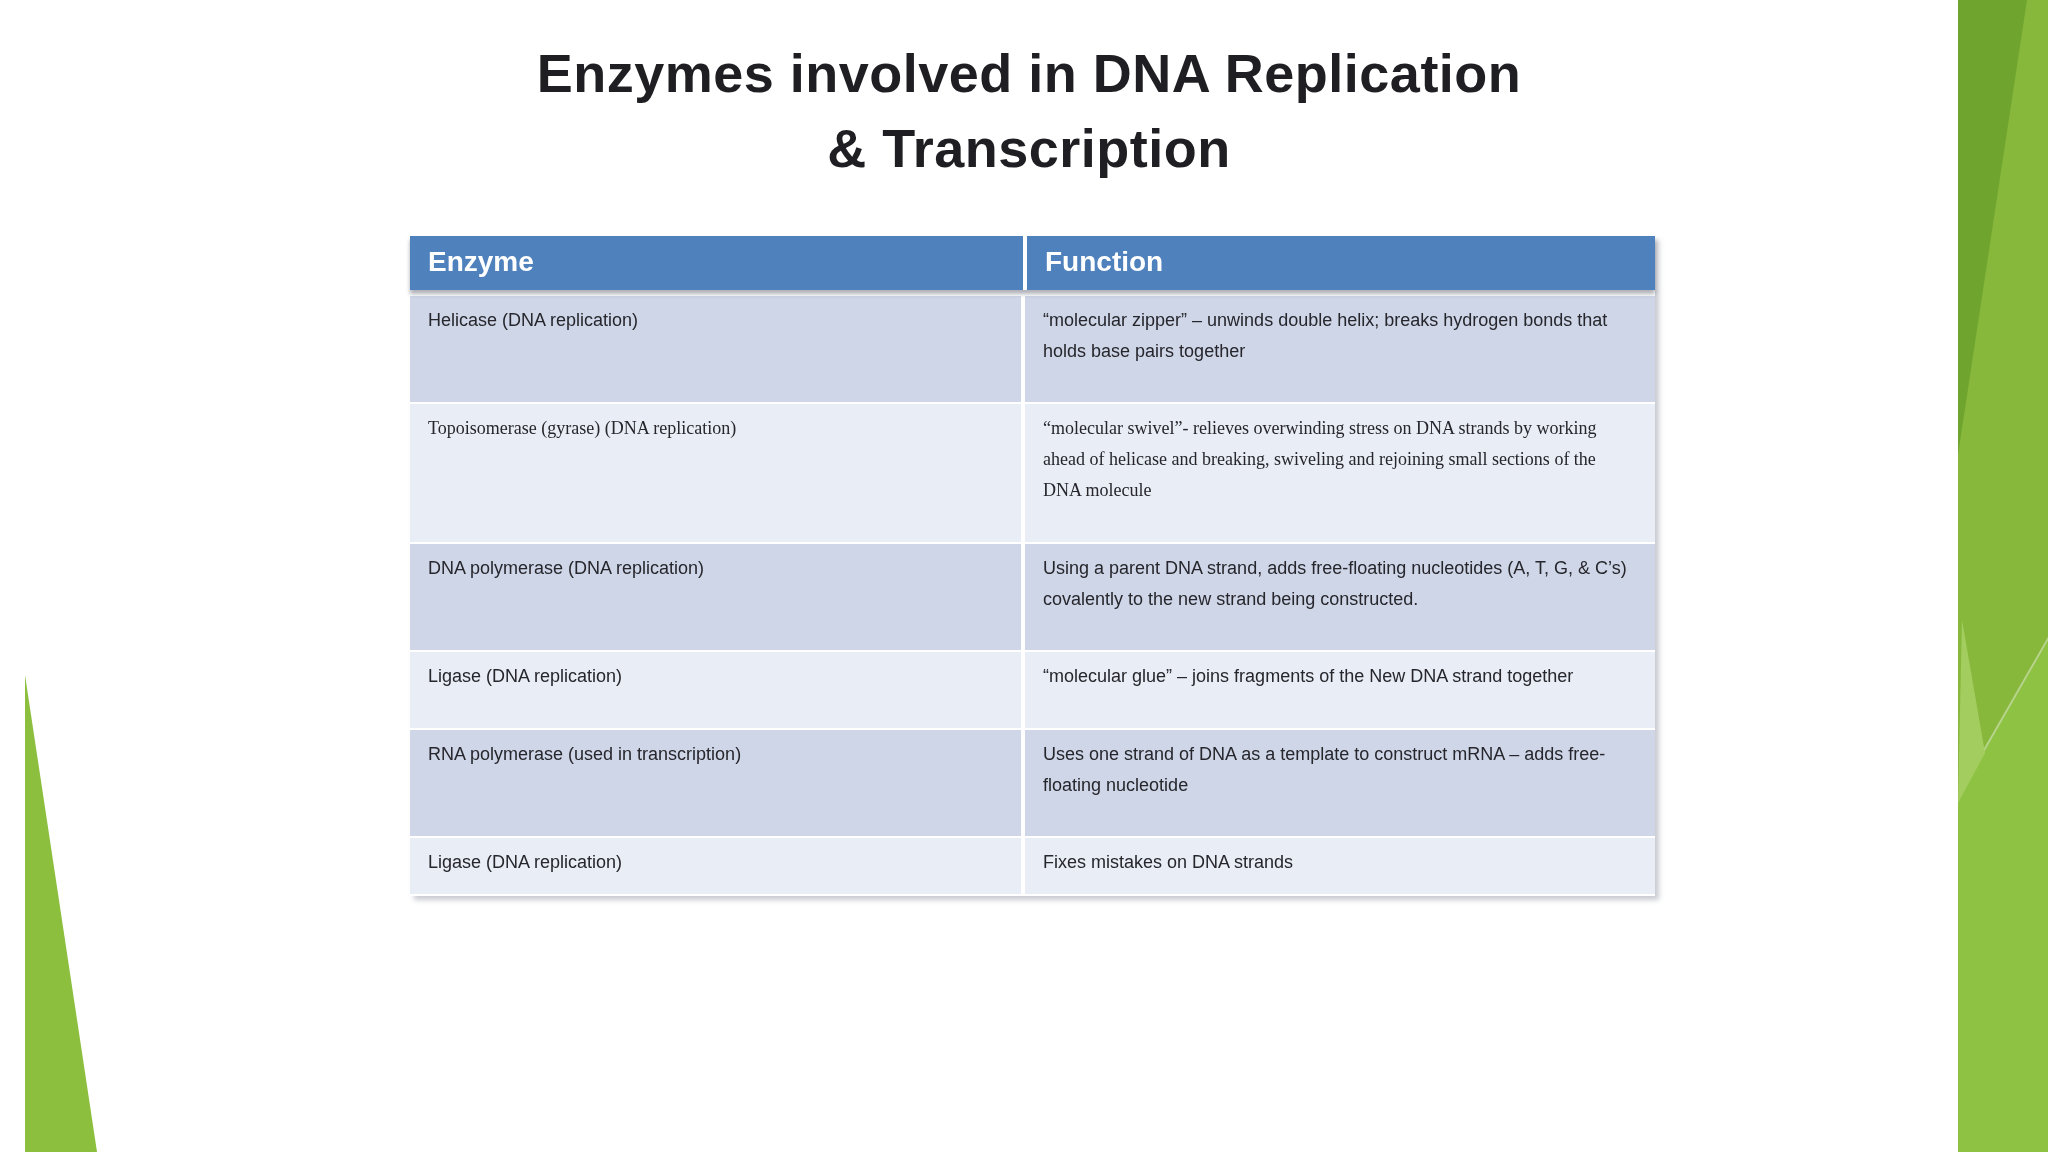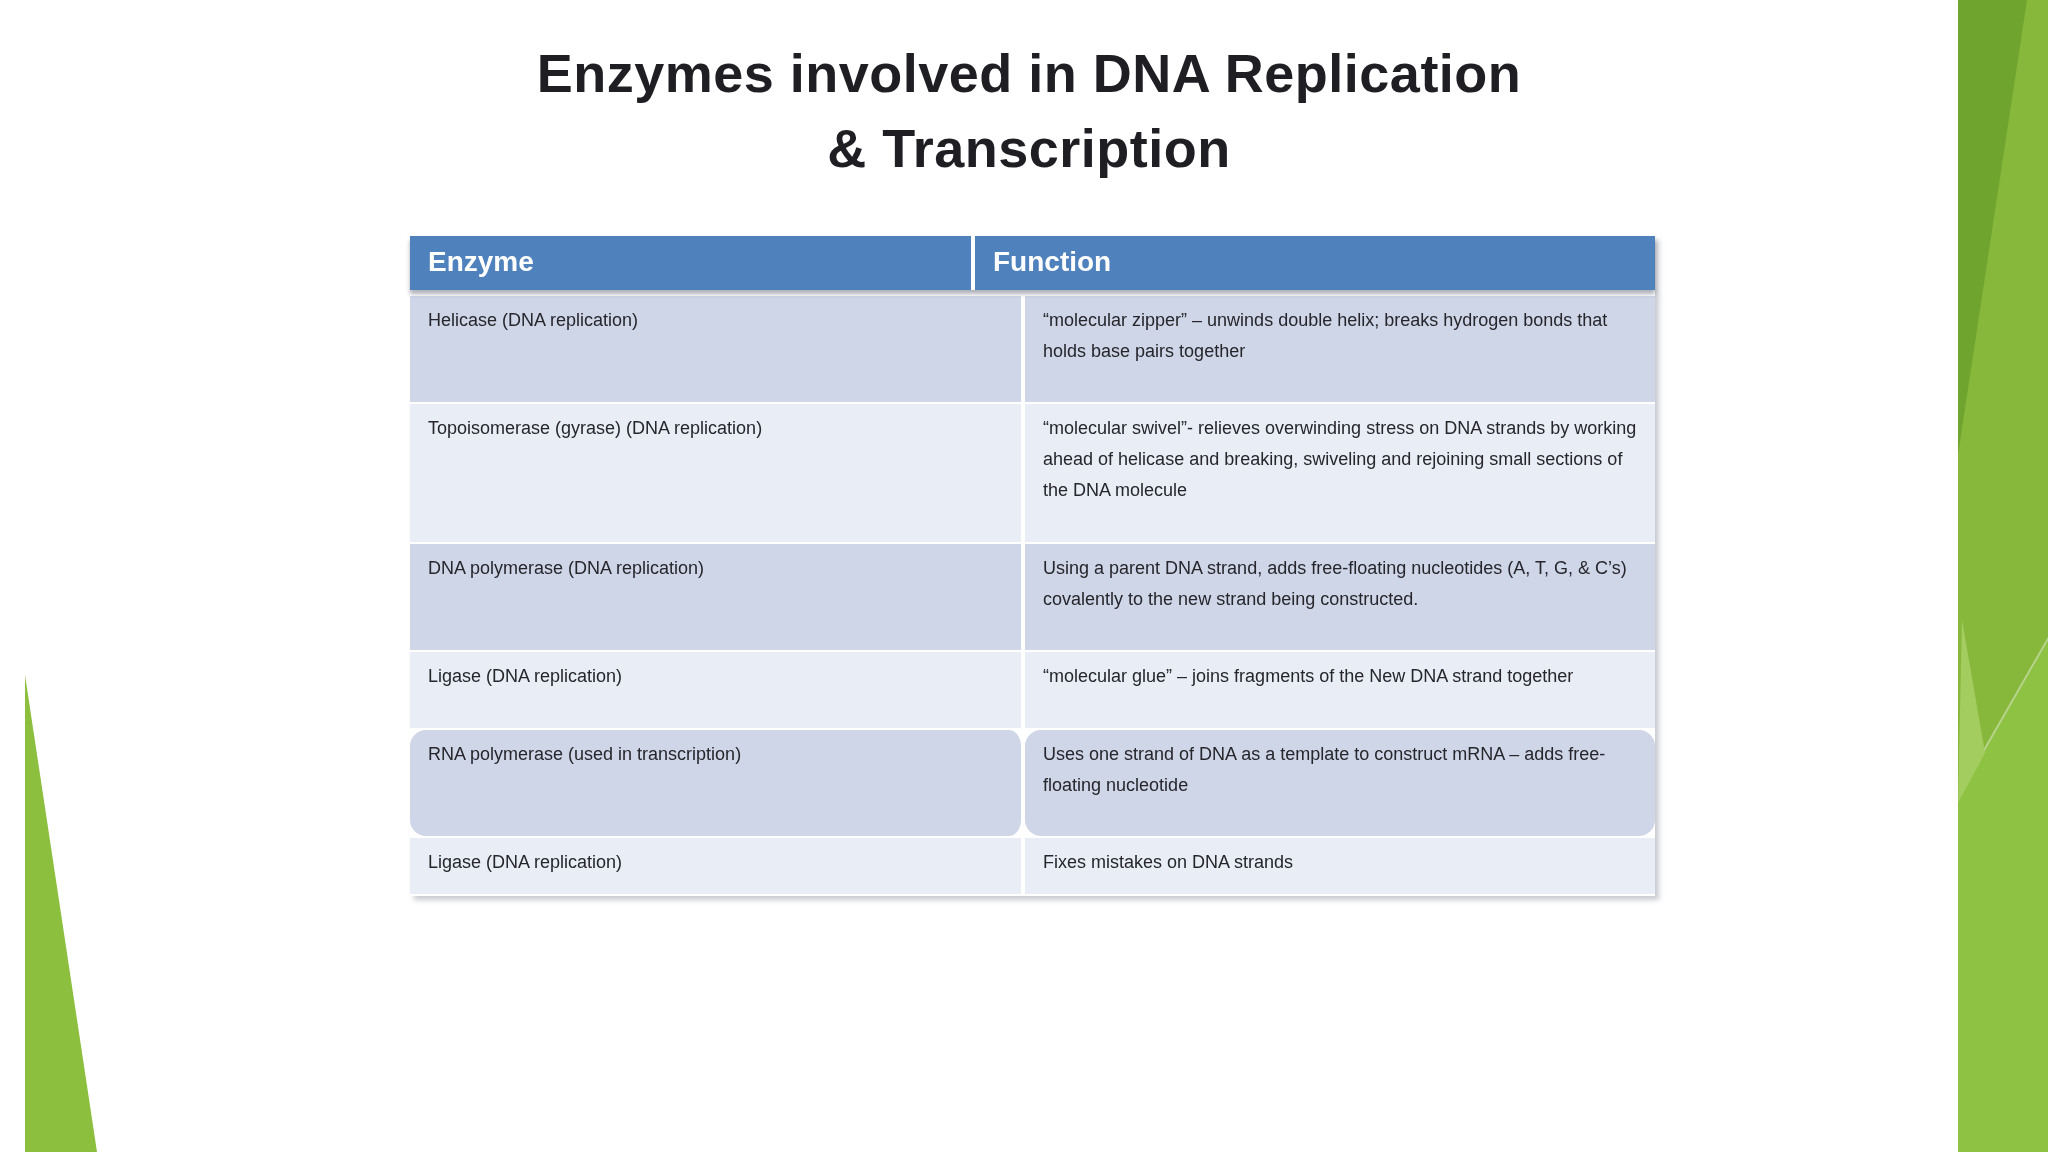--- a/index.html
+++ b/index.html
@@ -51,40 +51,40 @@
     position: relative;
     z-index: 2;
   }
   .th {
     color: #ffffff;
     font-weight: 700;
     font-size: 28px;
     padding: 10px 18px 12px 18px;
     box-sizing: border-box;
   }
-  .th.col1 { width: 565px; border-right: 4px solid #ffffff; }
+  .th.col1 { width: 617px; border-right: 4px solid #ffffff; }
   .th.col2 { width: 628px; }
   .tbody { position: relative; z-index: 1; padding-top: 6px; background:#ffffff; }
   .tr { display: flex; border-bottom: 2px solid #ffffff; }
   .tr:nth-child(odd)  .td { background: #CED6E7; }
   .tr:nth-child(even) .td { background: #E9EDF5; }
   .td {
     font-size: 18px;
     line-height: 31px;
     color: #26262c;
     padding: 9px 18px;
     box-sizing: border-box;
   }
   .td.col1 { width: 617px; border-right: 4px solid #ffffff; }
   .td.col2 { width: 632px; }
   .tr-1 .td { min-height: 106px; }
-  .tr-2 .td { min-height: 138px; }
+  .tr-2 .td { min-height: 138px; font-family: Liberation Serif, serif; }
   .tr-3 .td { min-height: 106px; }
   .tr-4 .td { min-height: 76px;  }
-  .tr-5 .td { min-height: 106px; border-radius: 16px; }
+  .tr-5 .td { min-height: 106px; }
   .tr-6 .td { min-height: 56px;  }
 </style>
 </head>
 <body>
 
 <div class="slide">
 
   <svg class="decor-svg" viewBox="0 0 2048 1152" aria-hidden="true">
 
     <polygon points="0,675 72,1152 0,1152" fill="#8CBF3E"></polygon>

